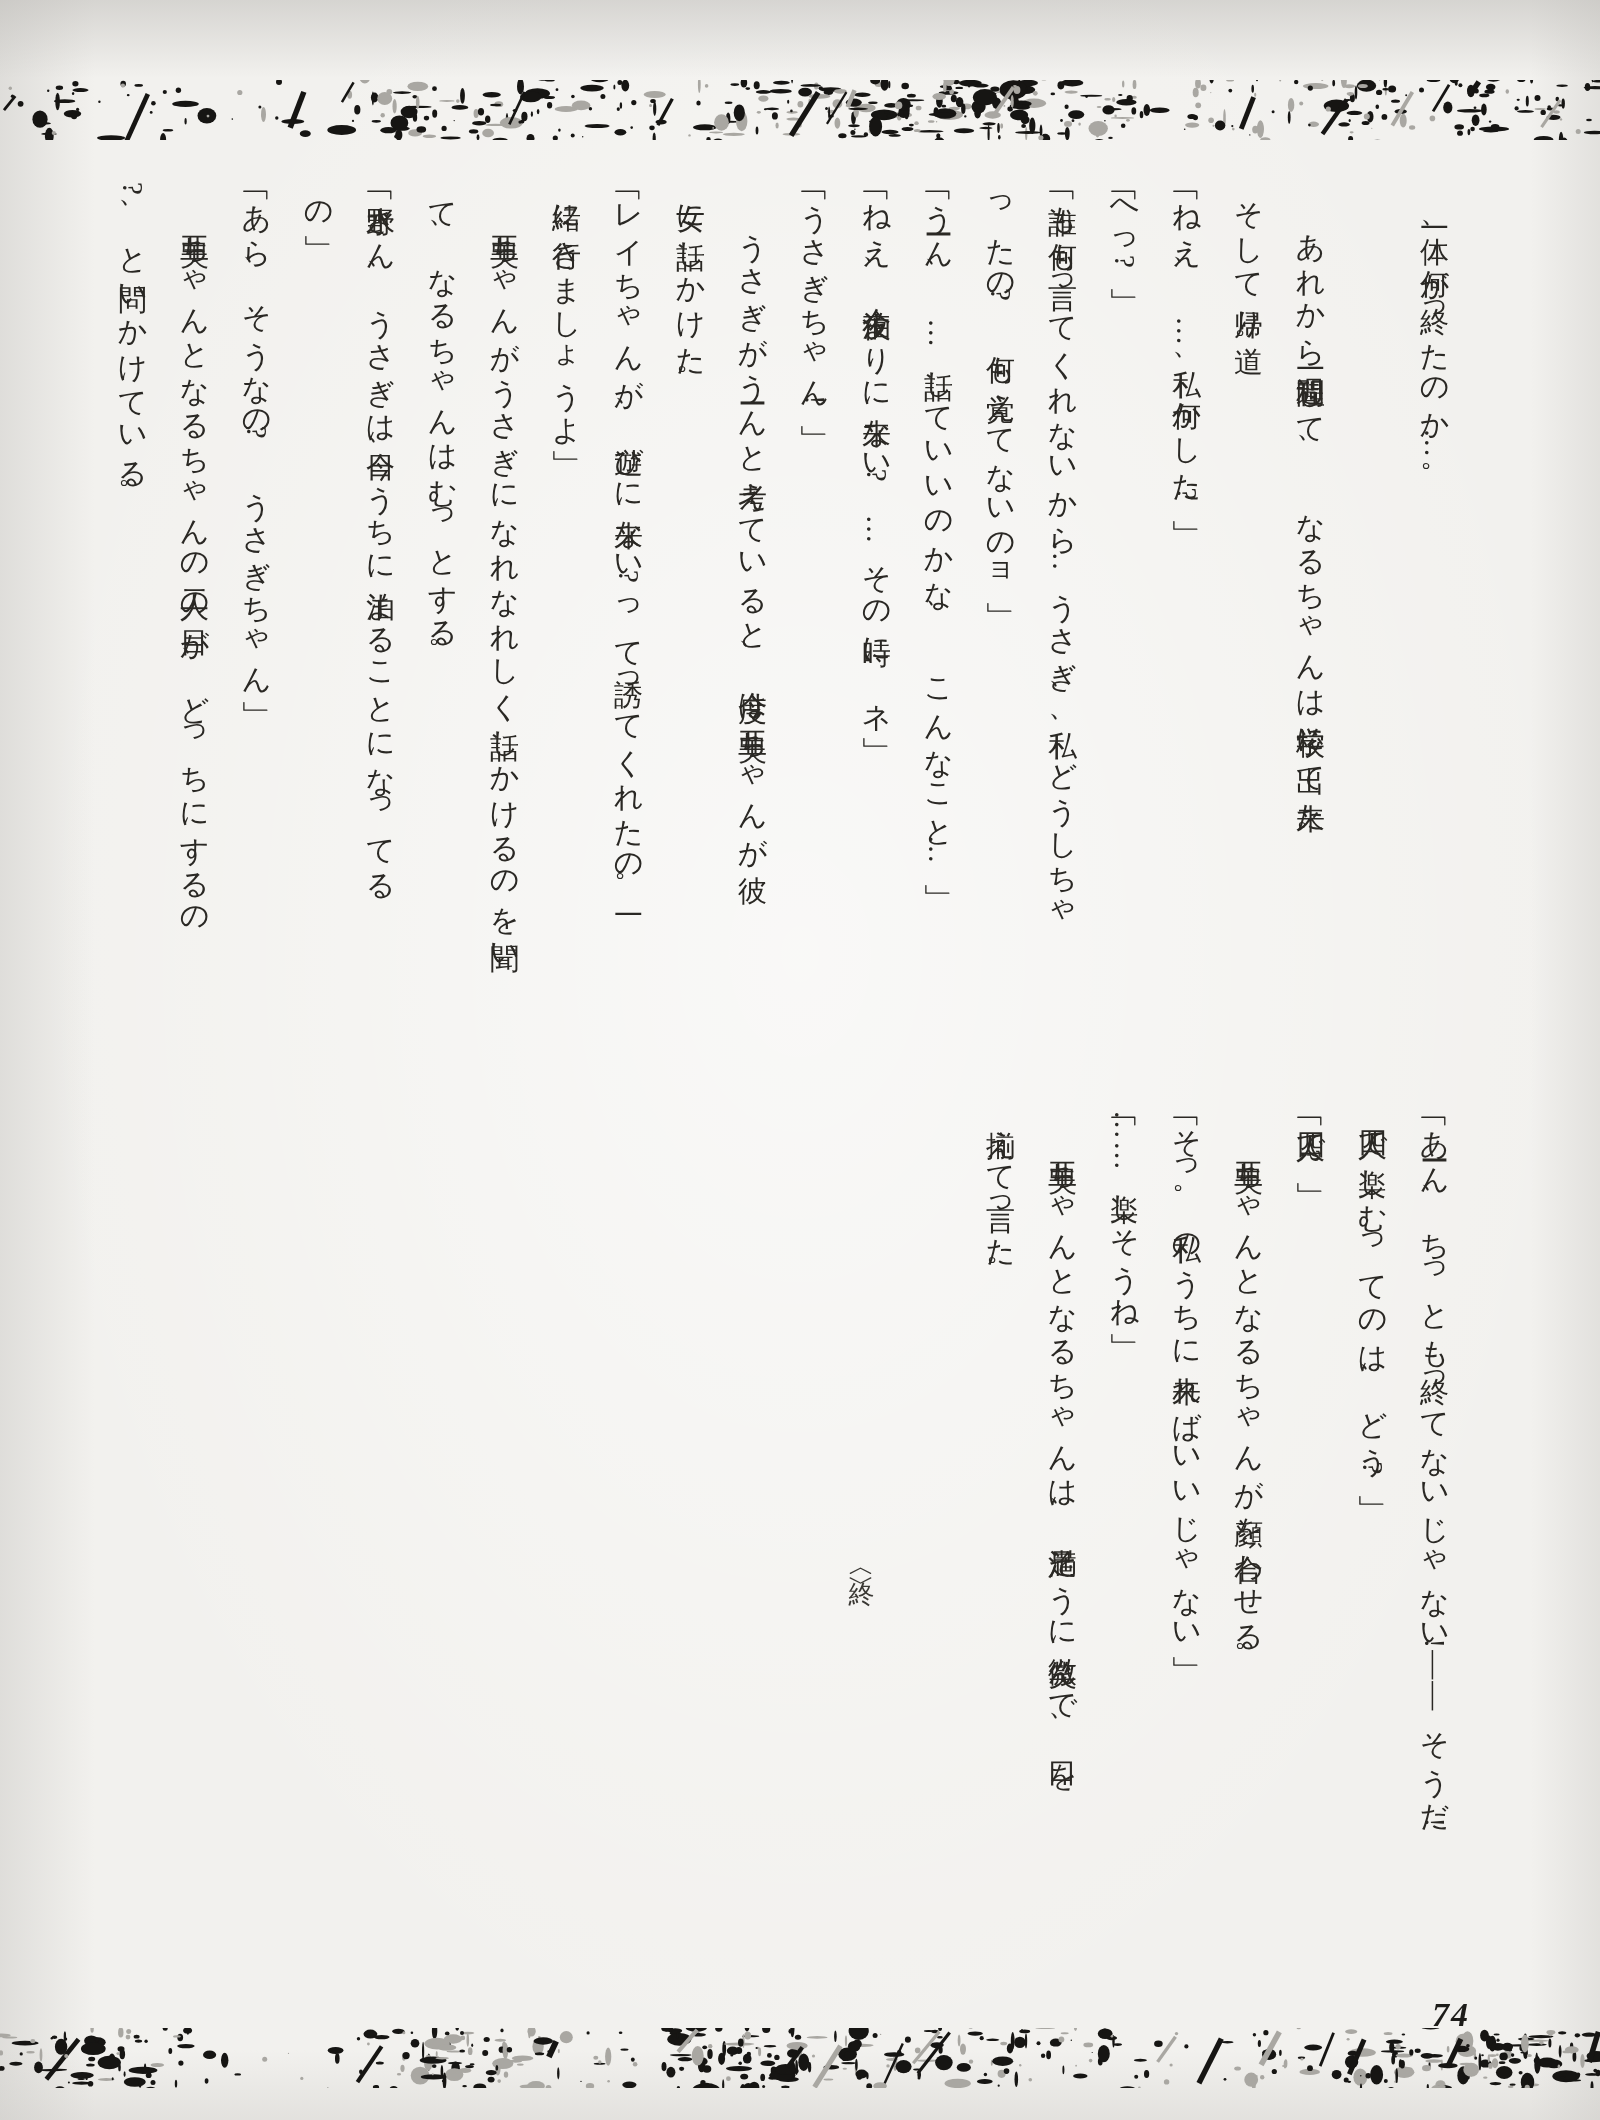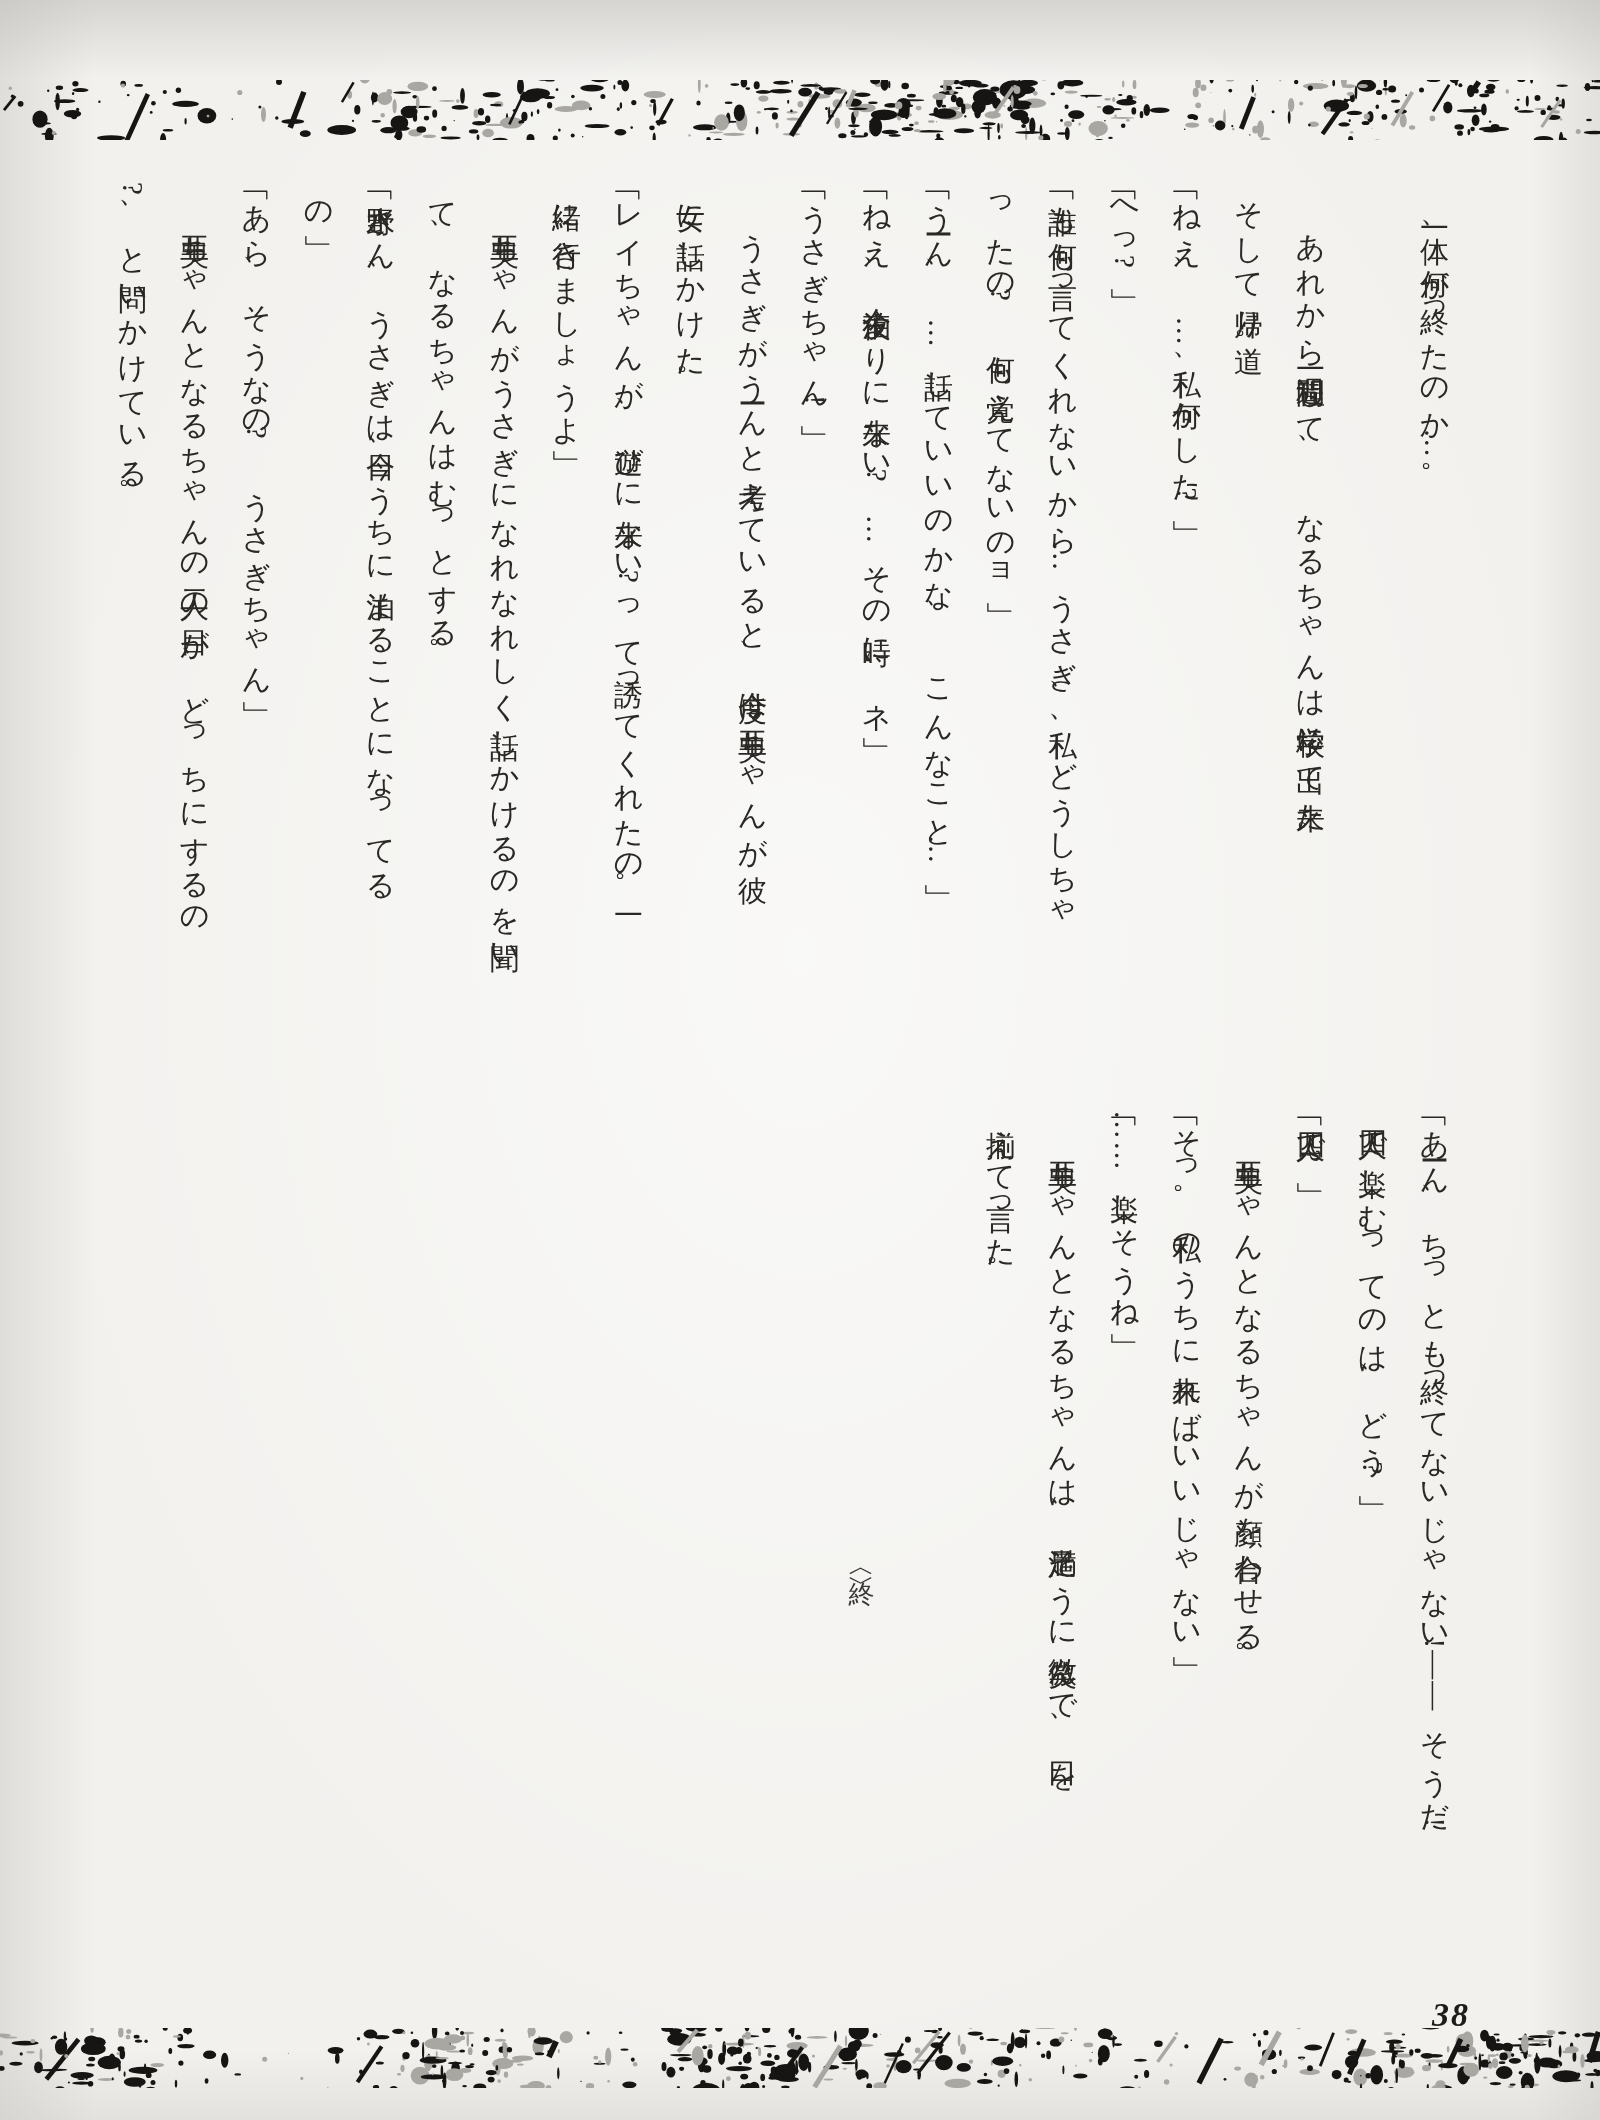--- a/index.html
+++ b/index.html
@@ -715,21 +715,21 @@
     <div class="tcol">「四人で?」</div>
     <div class="tcol">　亜美ちゃんとなるちゃんが顔を合わせる。</div>
     <div class="tcol">「そっ。私のうちに来ればいいじゃない」</div>
     <div class="tcol">「……楽しそうね」</div>
     <div class="tcol">　亜美ちゃんとなるちゃんは、満足そうに微笑んで、口を</div>
     <div class="tcol">揃えて言った。</div>
   </div>
 
 <div id="end-marker" class="vtext">〈終〉</div>
 
-<div id="page-number">38</div>
+<div id="page-number">74</div>
 
 <svg id="band-bottom" class="band" viewBox="0 0 1600 60" preserveAspectRatio="none">
     <ellipse cx="1440.5" cy="56.6" rx="5.1" ry="4.4" fill="#a9a7a2"></ellipse>
     <ellipse cx="1474.9" cy="27.9" rx="1.2" ry="3.6" fill="#a9a7a2"></ellipse>
     <ellipse cx="1443.0" cy="59.8" rx="8.9" ry="2.7" fill="#161513"></ellipse>
     <ellipse cx="1360.3" cy="49.2" rx="6.9" ry="8.6" fill="#a9a7a2"></ellipse>
     <ellipse cx="1441.8" cy="36.9" rx="1.1" ry="5.5" fill="#a9a7a2"></ellipse>
     <ellipse cx="1441.6" cy="58.9" rx="4.0" ry="2.2" fill="#a9a7a2"></ellipse>
     <ellipse cx="1518.5" cy="17.4" rx="10.3" ry="1.2" fill="#161513"></ellipse>
     <ellipse cx="1395.0" cy="26.2" rx="2.9" ry="3.4" fill="#161513"></ellipse>

